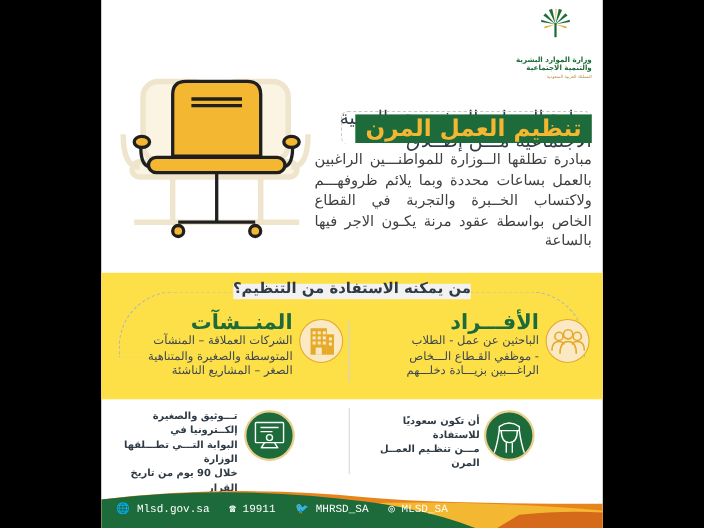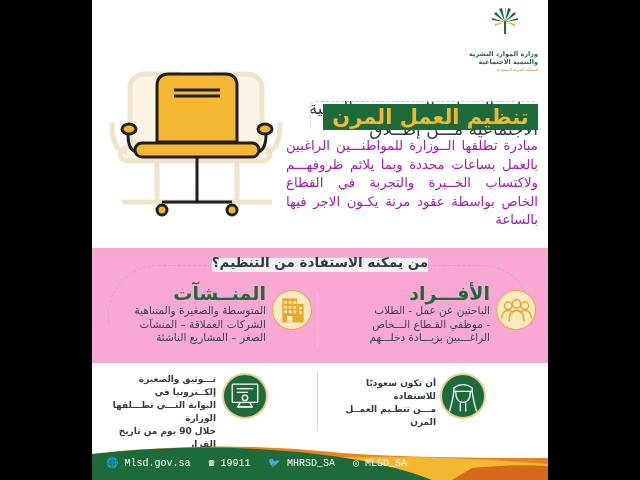--- a/index.html
+++ b/index.html
@@ -15,24 +15,24 @@
 
   
   .chair { position: absolute; left: 10px; top: 32px; width: 190px; height: 200px; }
 
   
   .headline { position: absolute; right: 10px; top: 62px; width: 250px; text-align: right; color: #2f3a44; font-size: 17px; line-height: 21px; margin-top: 36px; }
   .highlight-wrap { position: absolute; right: 10px; top: 101px; width: 228px; height: 30px; }
   .highlight-dash { position: absolute; right: 0; top: 0; width: 228px; height: 30px; border: 1px dashed #c8c8c8; border-radius: 6px 6px 0 6px; border-right: none; border-bottom: none; }
   .highlight { position: absolute; right: 0; top: 3px; height: 26px; width: 215px; background: #1d6b3a; color: #f4b731; font-weight: bold; font-size: 21px; line-height: 26px; text-align: center; }
 
-  .body-text { position: absolute; right: 10px; top: 137px; width: 252px; text-align: justify; text-align-last: justify; color: #a21caf; font-size: 13.3px; line-height: 18.5px; }
-
-  
-  .benefit { position: absolute; left: 0; top: 248px; width: 456px; height: 115px; background: #f9a8d4; }
+  .body-text { position: absolute; right: 10px; top: 137px; width: 252px; text-align: justify; text-align-last: justify; color: #404040; font-size: 13.3px; line-height: 18.5px; }
+
+  
+  .benefit { position: absolute; left: 0; top: 248px; width: 456px; height: 115px; background: #fde047; }
   .benefit-title { position: absolute; left: 0; right: 0; top: 6px; text-align: center; font-size: 13.5px; font-weight: bold; color: #2f3a44; }
   .dash-arc { position: absolute; left: 16px; top: 17px; width: 424px; height: 60px; border: 1px dashed #b6b6b6; border-bottom: none; border-radius: 50px 50px 0 0; }
   .dash-arc-mask { position: absolute; left: 120px; top: 10px; width: 216px; height: 14px; background: #f2f2f2; }
   .group { position: absolute; top: 34px; }
   .group-title { font-size: 19px; font-weight: bold; color: #1d6b3a; line-height: 22px; text-align: right; }
   .group-desc { font-size: 10.5px; line-height: 13.5px; color: #3b4550; text-align: right; }
   .icon-circle { position: absolute; width: 40px; height: 40px; border-radius: 50%; border: 1.5px solid #e6a928; background: #fbe9c3; }
   .v-divider { position: absolute; left: 225px; top: 44px; width: 1px; height: 55px; background: #d2d2d2; }
 
   
@@ -158,22 +158,22 @@
             <rect x="16" y="21" width="3" height="3"></rect>
             <rect x="21" y="21" width="3" height="3"></rect>
           <rect x="14" y="27" width="6" height="7"></rect>
           <rect x="27" y="17" width="3" height="3"></rect>
             <rect x="27" y="22" width="3" height="3"></rect>
         </g>
       </svg>
     </div>
     <div class="group" style="right:282px; width:160px;">
       <div class="group-title">المنــشآت</div>
+      <div class="group-desc">الشركات العملاقة – المنشآت</div>
       <div class="group-desc">المتوسطة والصغيرة والمتناهية</div>
-      <div class="group-desc">الشركات العملاقة – المنشآت</div>
       <div class="group-desc">الصغر – المشاريع الناشئة</div>
     </div>
   </div>
 
   <div class="bottom">
     <div class="green-circle" style="right:62px; top:10px;">
       <svg viewBox="0 0 46 46" width="42" height="42">
         <g fill="none" stroke="#fff" stroke-width="1.4">
           <path d="M13 14 q10 -7 20 0 v4 h-20 z"></path>
           <path d="M15 18 q0 12 8 12 q8 0 8 -12"></path>

